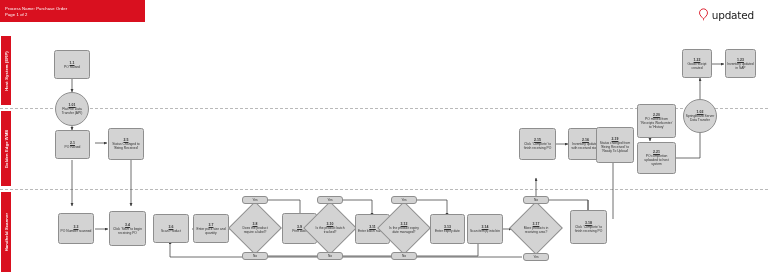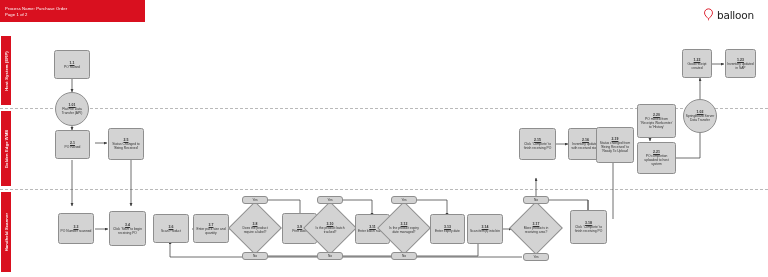--- a/index.html
+++ b/index.html
@@ -63,21 +63,21 @@
 <div id="header-bar">
   <div class="ln ln1">Process Name: Purchase Order</div>
   <div class="ln ln2">Page 1 of 2</div>
 </div>
 
 <div id="brand">
   <svg class="mark" viewBox="0 0 24 30">
     <path d="M12 2 C6.8 2 2.8 6.1 2.8 11.3 C2.8 16.5 8.3 21.2 11.2 24.2 L12 25 L12.8 24.2 C15.7 21.2 21.2 16.5 21.2 11.3 C21.2 6.1 17.2 2 12 2 Z" fill="none" stroke="#d9101f" stroke-width="2.1"></path>
     <path d="M12 24.6 L12 28.6" stroke="#d9101f" stroke-width="1.6" fill="none"></path>
   </svg>
-  <div class="word">balloon</div>
+  <div class="word">updated</div>
 </div>
 
 <div class="lane-tab" id="lane0" style="top:36px;height:69px;">
   <span>Host System (ERP)</span>
 </div>
 <div class="lane-tab" id="lane1" style="top:111px;height:75px;">
   <span>Golden Edge WMS</span>
 </div>
 <div class="lane-tab" id="lane2" style="top:192px;height:80px;">
   <span>Handheld Scanner</span>

